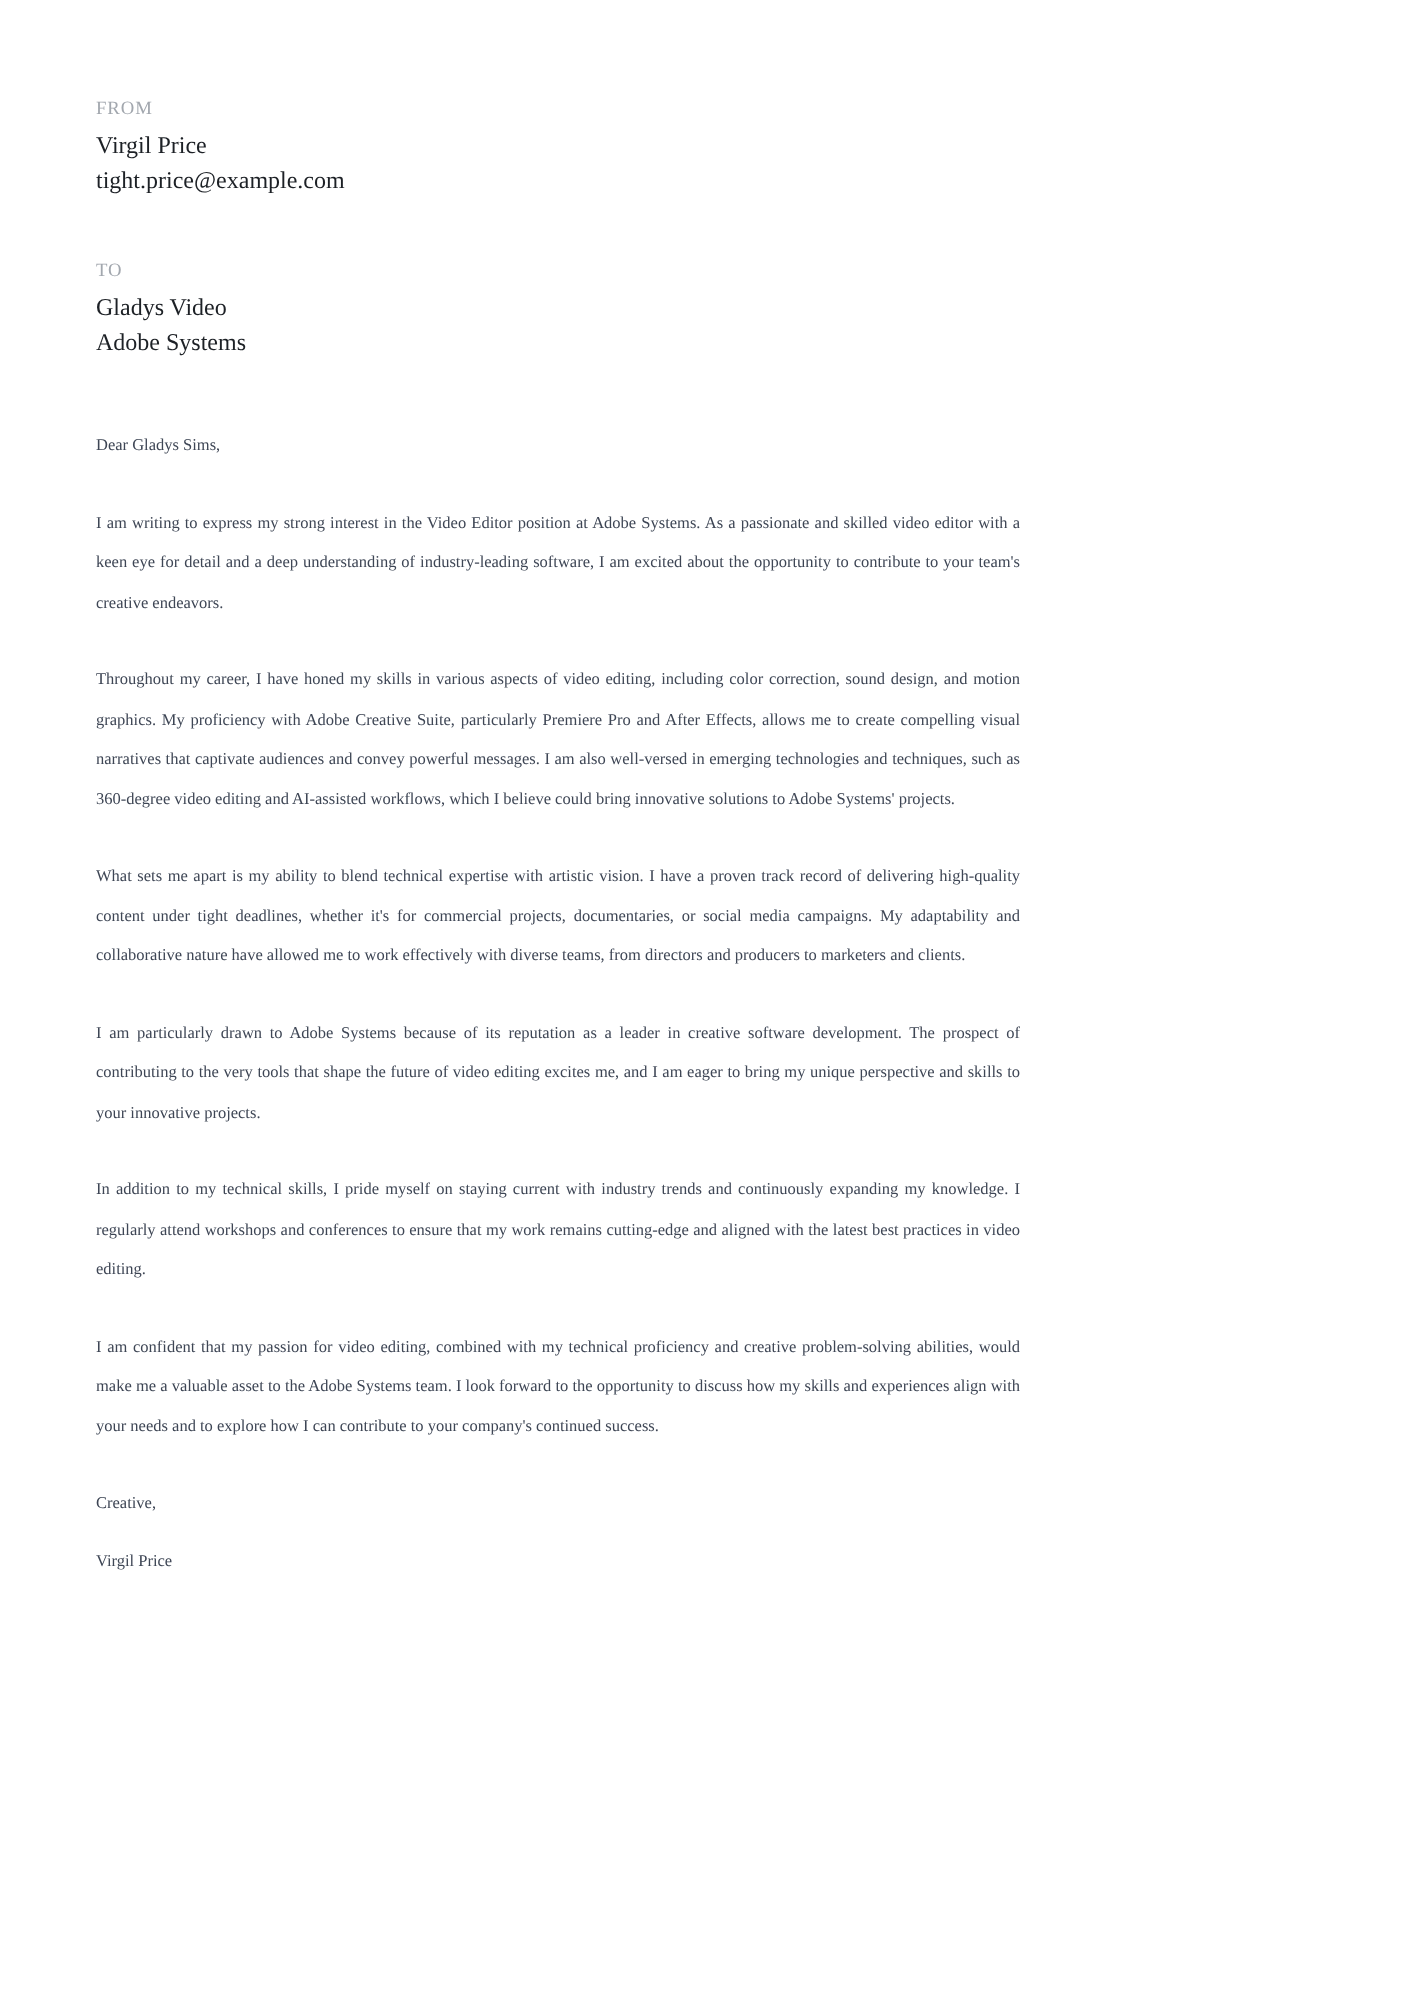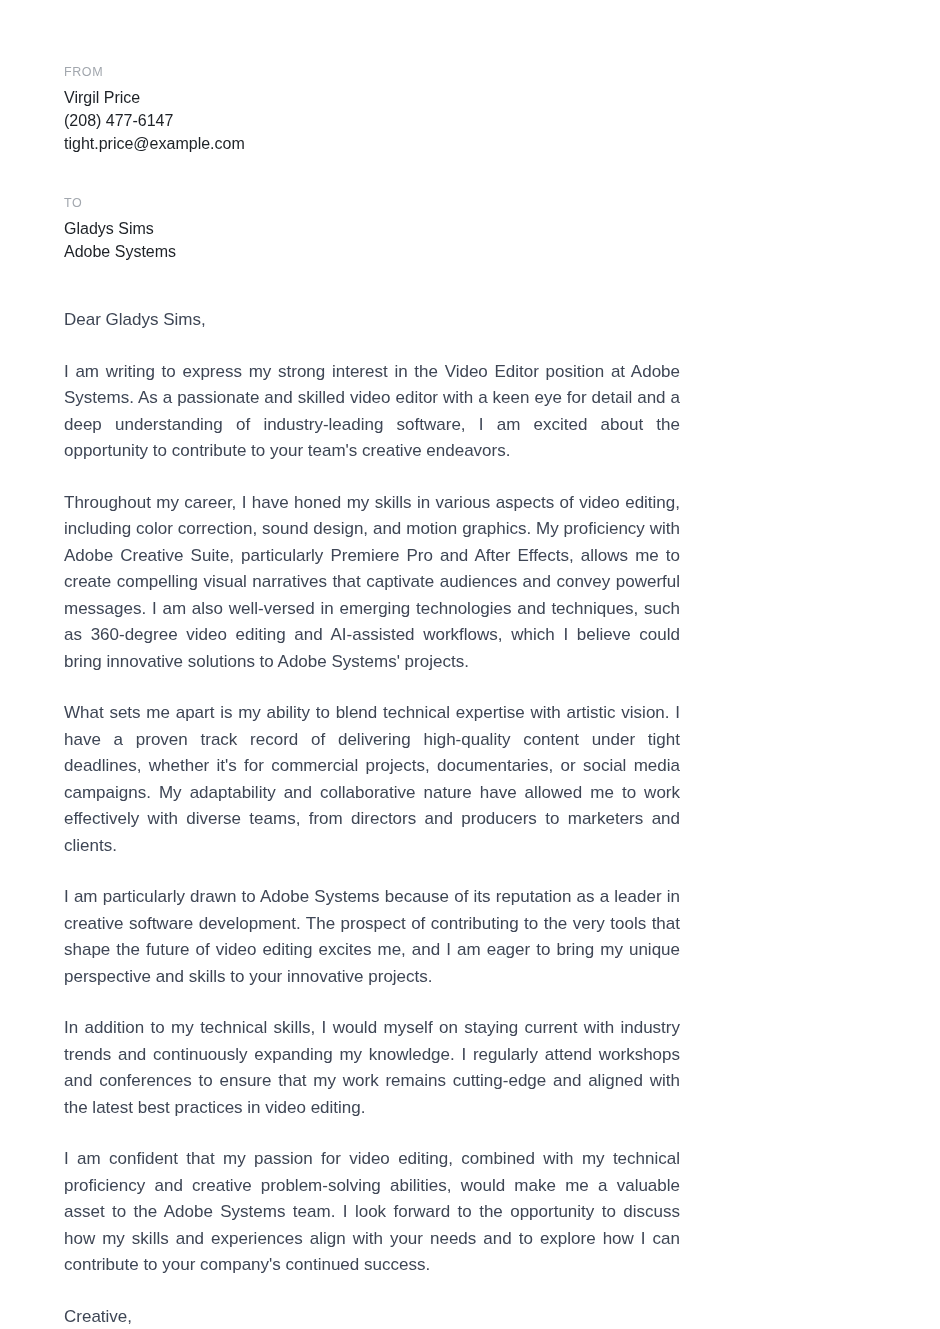--- a/index.html
+++ b/index.html
@@ -13,38 +13,39 @@
     font-family: "Liberation Sans", "DejaVu Sans", sans-serif;
     -webkit-font-smoothing: antialiased;
     overflow: hidden;
   }
   .page {
     box-sizing: border-box;
     width: 744px;
     height: 1329px;
     padding: 64px 64px 0 64px;
     background: #ffffff;
+    font-family: Liberation Serif, serif;
   }
   .meta-label {
     font-size: 12.5px;
     line-height: 16px;
     color: #a2a7ae;
     letter-spacing: 0.6px;
     margin: 0 0 6px 0;
   }
   .meta-line {
     font-size: 16px;
     line-height: 23px;
     color: #1d2126;
     margin: 0;
   }
   .from-block { margin: 0 0 40px 0; }
   .to-block   { margin: 13px 0 44px 0; }
   .letter-body p {
-    font-size: 17px;
+    font-size: 11px;
     line-height: 26.5px;
     color: #3e4655;
     margin: 0 0 25px 0;
     text-align: justify;
   }
   .letter-body p.greeting,
   .letter-body p.closing,
   .letter-body p.signature {
     text-align: left;
   }
@@ -56,35 +57,34 @@
   }
 </style>
 </head>
 <body>
 
 <div class="page">
 
   <div class="from-block">
     <p class="meta-label">FROM</p>
     <p class="meta-line">Virgil Price</p>
-    <p class="meta-line">(208) 477-6147</p>
     <p class="meta-line">tight.price@example.com</p>
   </div>
 
   <div class="to-block">
     <p class="meta-label">TO</p>
-    <p class="meta-line">Gladys Sims</p>
+    <p class="meta-line">Gladys Video</p>
     <p class="meta-line">Adobe Systems</p>
   </div>
 
   <div class="letter-body">
     <p class="greeting">Dear Gladys Sims,</p>
     <p>I am writing to express my strong interest in the Video Editor position at Adobe Systems. As a passionate and skilled video editor with a keen eye for detail and a deep understanding of industry-leading software, I am excited about the opportunity to contribute to your team's creative endeavors.</p>
     <p>Throughout my career, I have honed my skills in various aspects of video editing, including color correction, sound design, and motion graphics. My proficiency with Adobe Creative Suite, particularly Premiere Pro and After Effects, allows me to create compelling visual narratives that captivate audiences and convey powerful messages. I am also well-versed in emerging technologies and techniques, such as 360-degree video editing and AI-assisted workflows, which I believe could bring innovative solutions to Adobe Systems' projects.</p>
     <p>What sets me apart is my ability to blend technical expertise with artistic vision. I have a proven track record of delivering high-quality content under tight deadlines, whether it's for commercial projects, documentaries, or social media campaigns. My adaptability and collaborative nature have allowed me to work effectively with diverse teams, from directors and producers to marketers and clients.</p>
     <p>I am particularly drawn to Adobe Systems because of its reputation as a leader in creative software development. The prospect of contributing to the very tools that shape the future of video editing excites me, and I am eager to bring my unique perspective and skills to your innovative projects.</p>
-    <p>In addition to my technical skills, I would myself on staying current with industry trends and continuously expanding my knowledge. I regularly attend workshops and conferences to ensure that my work remains cutting-edge and aligned with the latest best practices in video editing.</p>
+    <p>In addition to my technical skills, I pride myself on staying current with industry trends and continuously expanding my knowledge. I regularly attend workshops and conferences to ensure that my work remains cutting-edge and aligned with the latest best practices in video editing.</p>
     <p>I am confident that my passion for video editing, combined with my technical proficiency and creative problem-solving abilities, would make me a valuable asset to the Adobe Systems team. I look forward to the opportunity to discuss how my skills and experiences align with your needs and to explore how I can contribute to your company's continued success.</p>
     <p class="closing">Creative,</p>
     <p class="signature">Virgil Price</p>
   </div>
 
 </div>
 
 </body></html>

